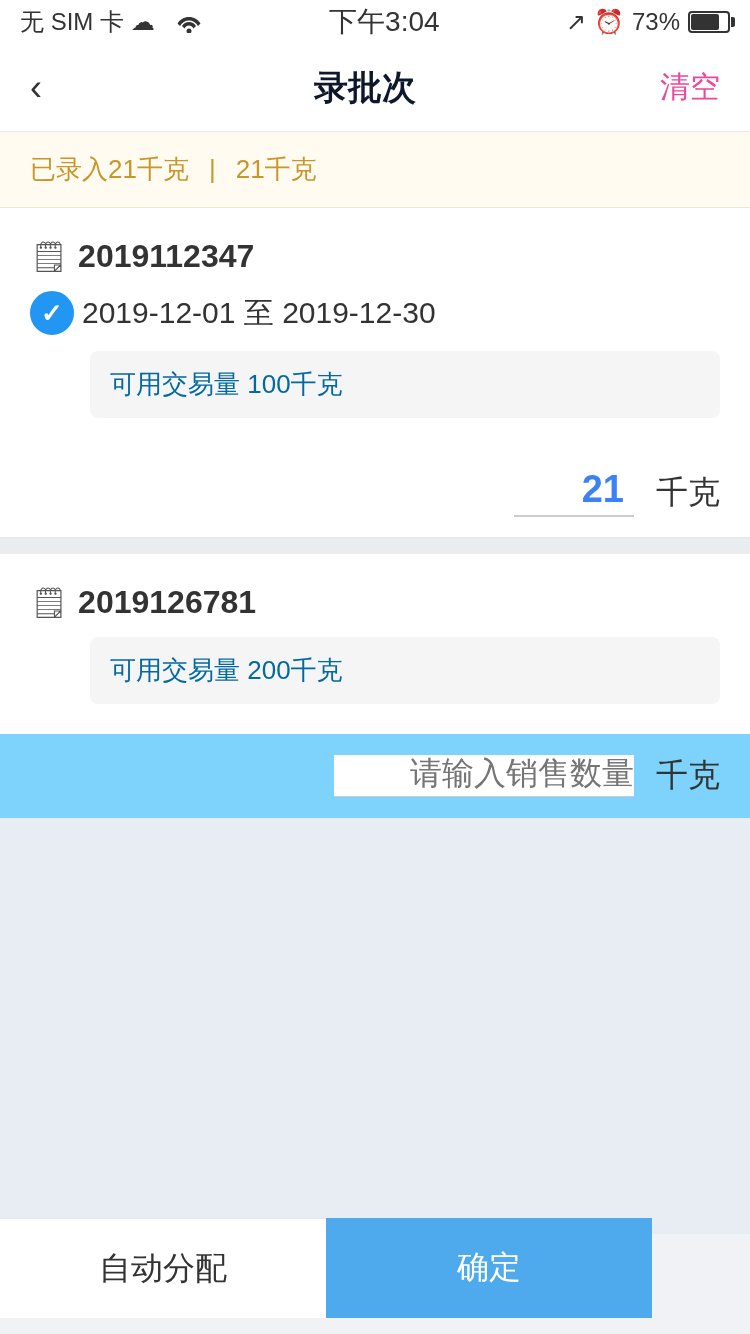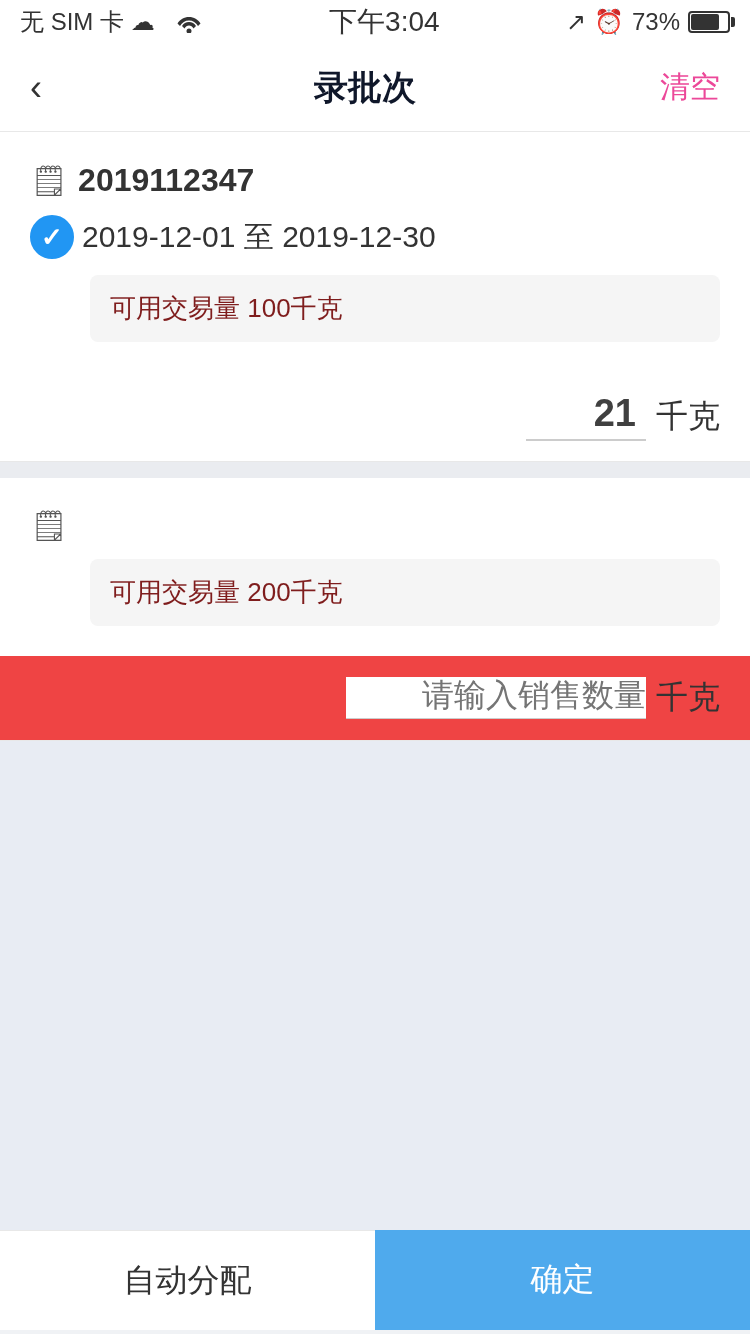--- a/index.html
+++ b/index.html
@@ -175,63 +175,63 @@
     .date-range {
       font-size: 30px;
       color: #333;
     }
     .avail-box {
       background: #f5f5f5;
       border-radius: 8px;
       padding: 16px 20px;
       margin-left: 60px;
       font-size: 26px;
-      color: #7f1d1d;
+      color: #0369a1;
     }
 
     
     .qty-row {
       display: flex;
       align-items: center;
       justify-content: flex-end;
       padding: 20px 30px;
       background: #fff;
       border-bottom: 1px solid #e8e8e8;
     }
     .qty-value {
       font-size: 38px;
       font-weight: 600;
-      color: #404040;
+      color: #3b82f6;
       margin-right: 10px;
     }
     .qty-underline {
       border-bottom: 2px solid #ccc;
       min-width: 120px;
       text-align: right;
       padding-bottom: 4px;
     }
     .qty-unit {
       font-size: 32px;
       color: #333;
-      margin-left: 10px;
+      margin-left: 22px;
     }
 
     
     .section-divider {
       height: 16px;
       background: #eaecf0;
     }
 
     
     .input-row {
       display: flex;
       align-items: center;
       justify-content: flex-end;
       padding: 20px 30px;
-      background: #ef4444;
+      background: #7dd3fc;
       border-bottom: 1px solid #e8e8e8;
     }
     .qty-input {
       border: none;
       outline: none;
       text-align: right;
       font-size: 32px;
       color: #ccc;
       width: 300px;
       padding-bottom: 4px;
@@ -243,23 +243,23 @@
 
     
     .empty-area {
       background: #e8ecf3;
       flex: 1;
     }
 
     
     .bottom-bar {
       position: fixed;
-      bottom: 4px;
+      bottom: 16px;
       left: 0;
-      width: 750px;
+      width: 652px;
       height: 100px;
       display: flex;
       background: #fff;
     }
     .btn-auto {
       flex: 1;
       display: flex;
       align-items: center;
       justify-content: center;
       font-size: 32px;
@@ -311,20 +311,25 @@
 </div>
 
 <div class="nav-bar">
   <span class="nav-back">‹</span>
   <span class="nav-title">录批次</span>
   <span class="nav-clear">清空</span>
 </div>
 
 <div class="main-content">
 
+  <div class="info-banner">
+    <span class="info-text">已录入21千克</span>
+    <span class="info-divider">|</span>
+    <span class="info-value">21千克</span>
+  </div>
 
   <div class="batch-item">
     <div class="batch-header">
       <span class="batch-icon">🗒</span>
       <span class="batch-id">2019112347</span>
     </div>
     <div class="batch-row">
       <div class="radio-circle selected"></div>
       <span class="date-range">2019-12-01 至 2019-12-30</span>
     </div>
@@ -336,20 +341,21 @@
       <span class="qty-value">21</span>
     </div>
     <span class="qty-unit">千克</span>
   </div>
 
   <div class="section-divider"></div>
 
   <div class="batch-item">
     <div class="batch-header">
       <span class="batch-icon">🗒</span>
+      <span class="batch-id">2019126781</span>
     </div>
     <div class="avail-box">可用交易量 200千克</div>
   </div>
 
   <div class="input-row">
     <div class="input-underline-wrap">
       <input type="text" class="qty-input" placeholder="请输入销售数量" style="">
     </div>
     <span class="qty-unit">千克</span>
   </div>

